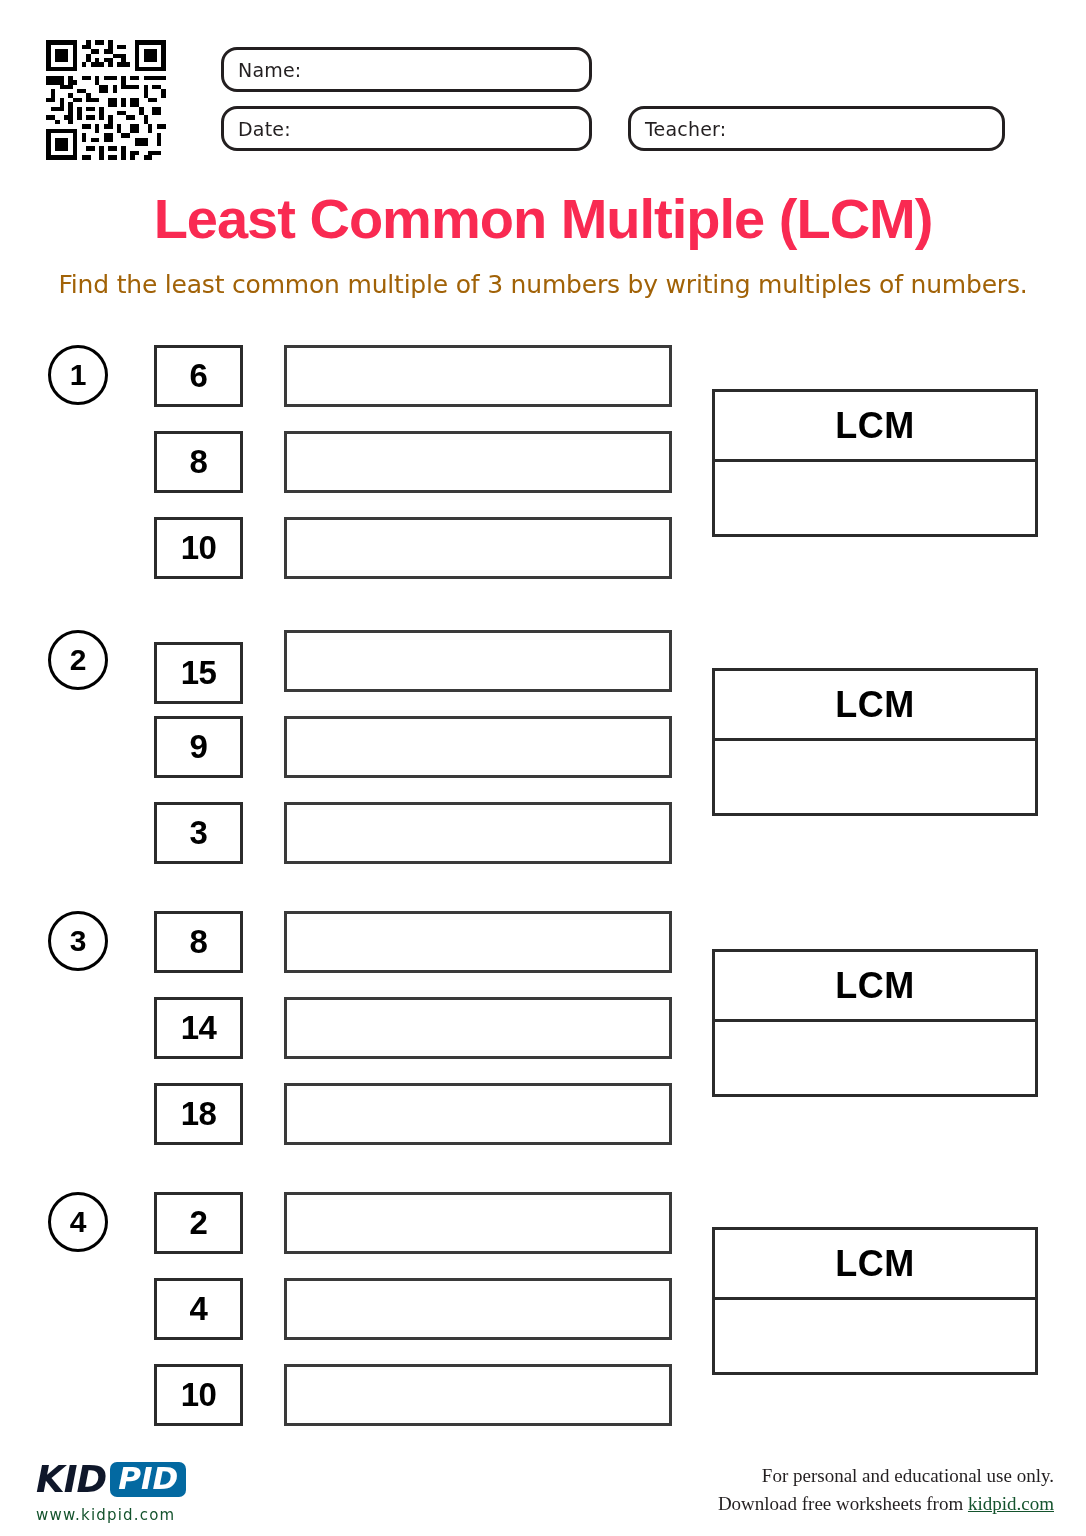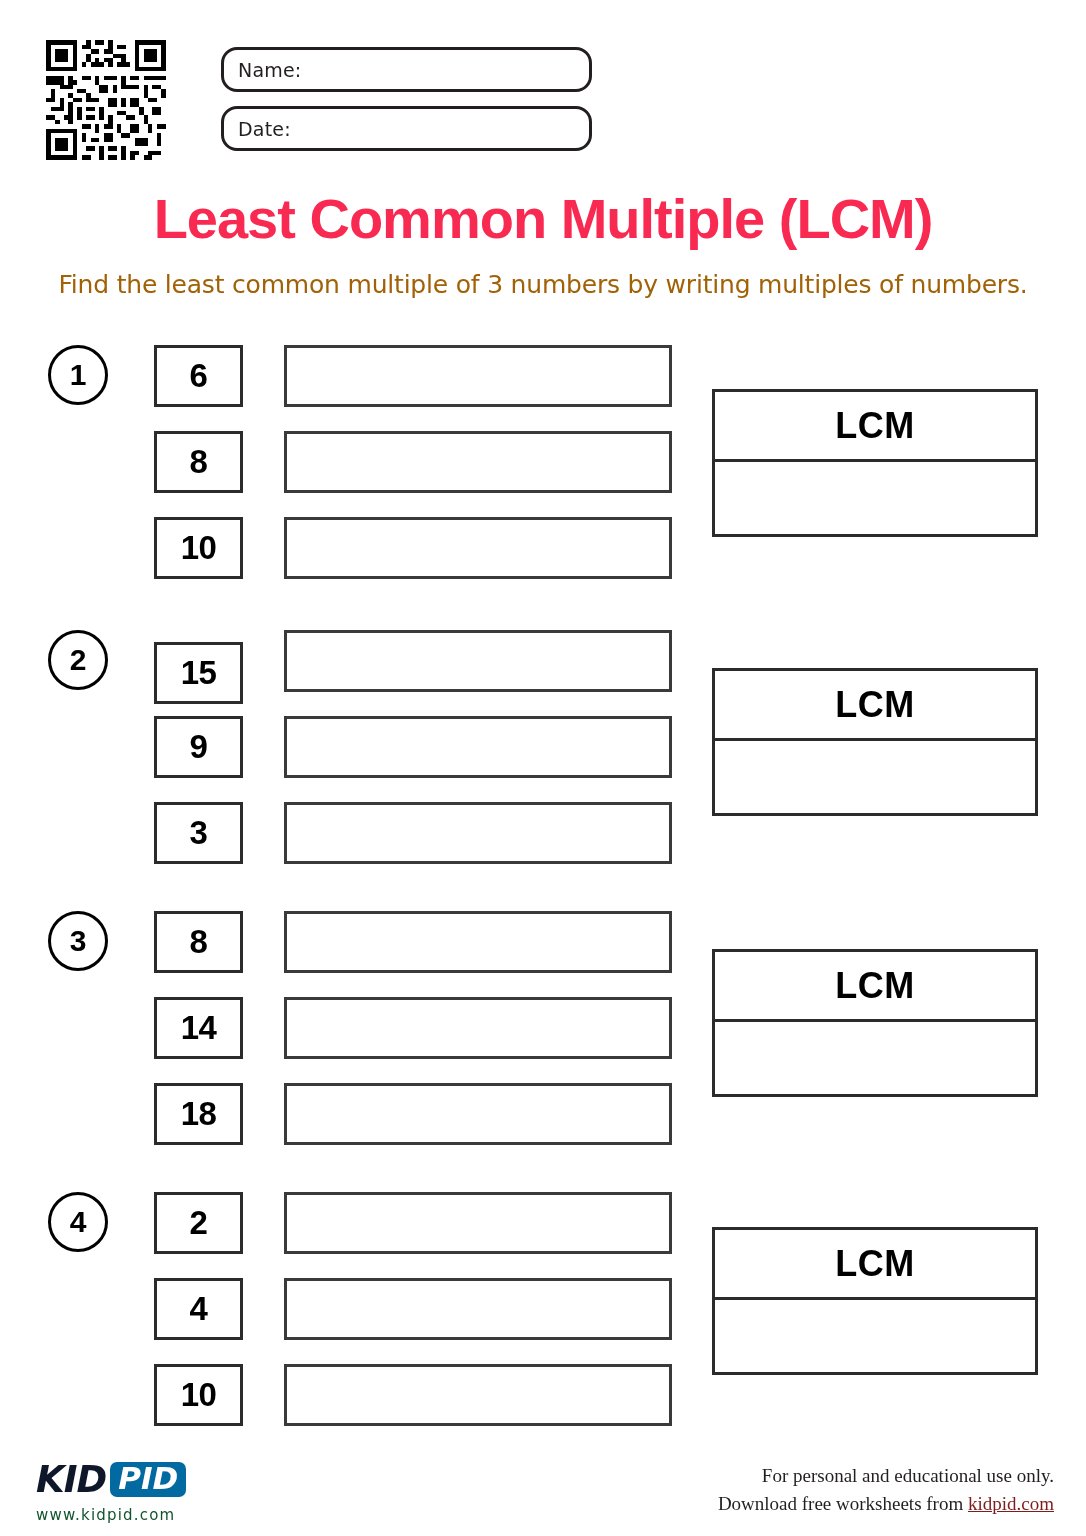--- a/index.html
+++ b/index.html
@@ -198,21 +198,21 @@
     right: 32px;
     top: 14px;
     text-align: right;
     font-family: "Liberation Serif", serif;
     font-size: 19px;
     color: #231f20;
     line-height: 1.45;
   }
   #footer-link {
     text-decoration: underline;
-    color: #7f1d1d;
+    color: #14532d;
   }
 </style>
 </head>
 <body>
 
 <div id="header">
 
   <div id="qr-code">
     <svg viewBox="0 0 29 29" shape-rendering="crispEdges" xmlns="http://www.w3.org/2000/svg">
       <rect width="29" height="29" fill="#ffffff"></rect>
@@ -328,20 +328,23 @@
       </g>
     </svg>
   </div>
 
   <div class="field-box" id="field-name">
     <span class="field-label">Name:</span>
   </div>
   <div class="field-box" id="field-date">
     <span class="field-label">Date:</span>
   </div>
+  <div class="field-box" id="field-teacher">
+    <span class="field-label">Teacher:</span>
+  </div>
 </div>
 
 <div id="title" style="color: rgb(249, 42, 82);">Least Common Multiple (LCM)</div>
 <div id="subtitle">Find the least common multiple of 3 numbers by writing multiples of numbers.</div>
 
 <div id="problems-area">
     <div class="problem" style="top: 0px;">
       <div class="qnum" style="top: 345px;">1</div>
       <div class="num-box" style="top: 345px;">6</div>
       <div class="answer-box" style="top: 345px;"></div>

